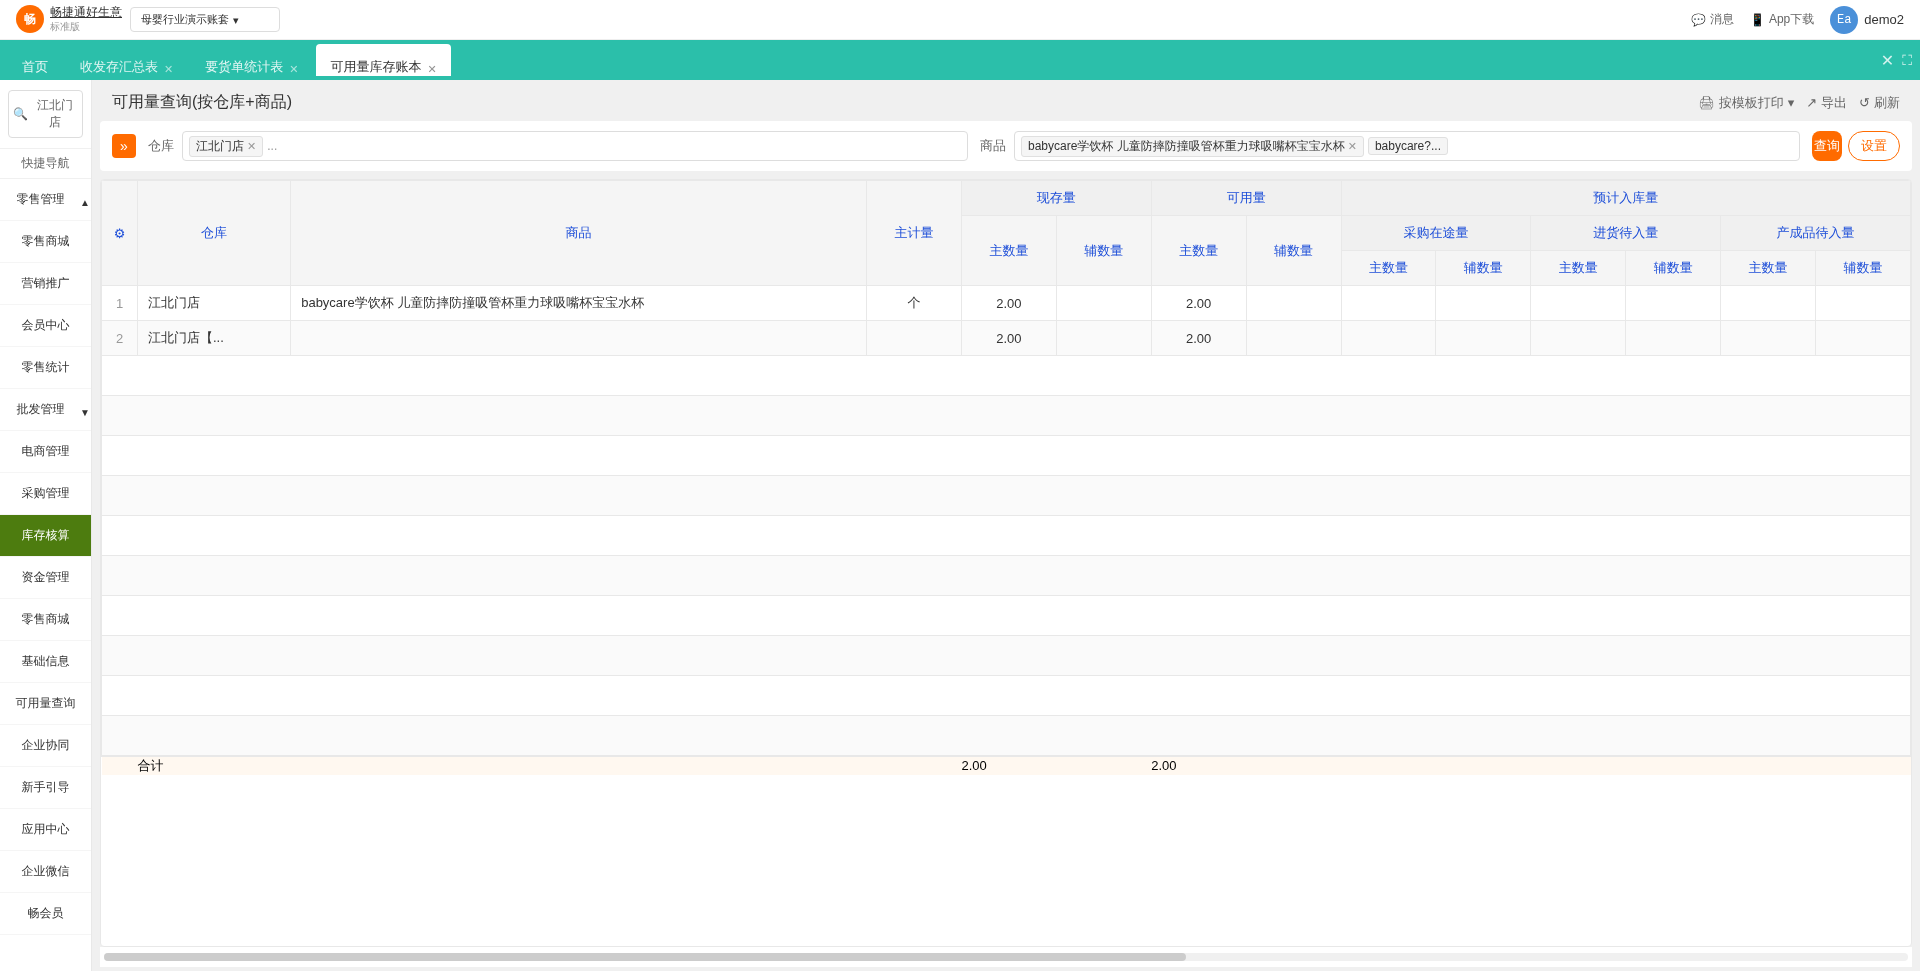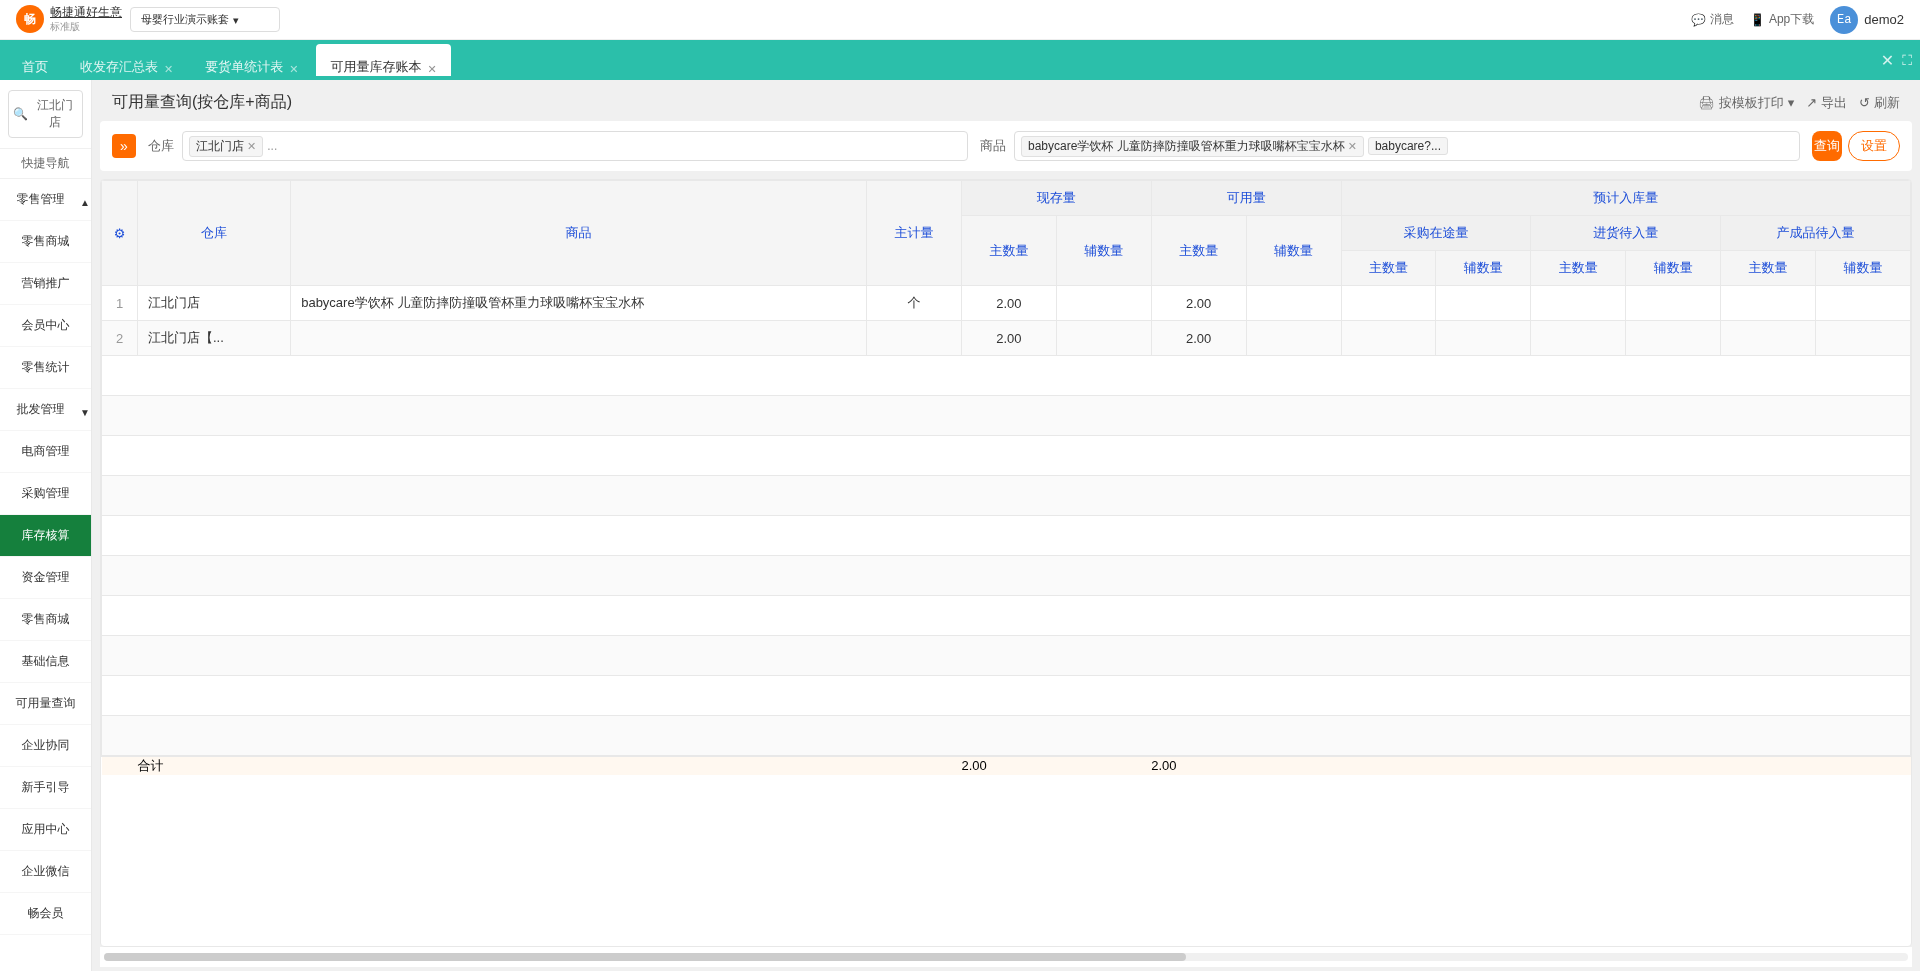--- a/index.html
+++ b/index.html
@@ -77,21 +77,21 @@
       padding: 12px 1px;
       cursor: pointer;
       font-size: 12px;
       color: #333;
       text-align: center;
       border-bottom: 1px solid #f5f5f5;
       display: flex;
       align-items: flex-end;
       justify-content: space-between;
     }
-    .sidebar-item.active { background: #15803d; color: #fff; }
+    .sidebar-item.active { background: #4d7c0f; color: #fff; }
     .sidebar-item-label { flex: 1; text-align: center; }
     .sidebar-item-arrow { font-size: 10px; }
 
     
     .content-area { flex: 1; display: flex; flex-direction: column; overflow: hidden; background: #f0f0f0; }
 
     
     .page-header {
       background: #f0f0f0;
       padding: 12px 20px 8px;

